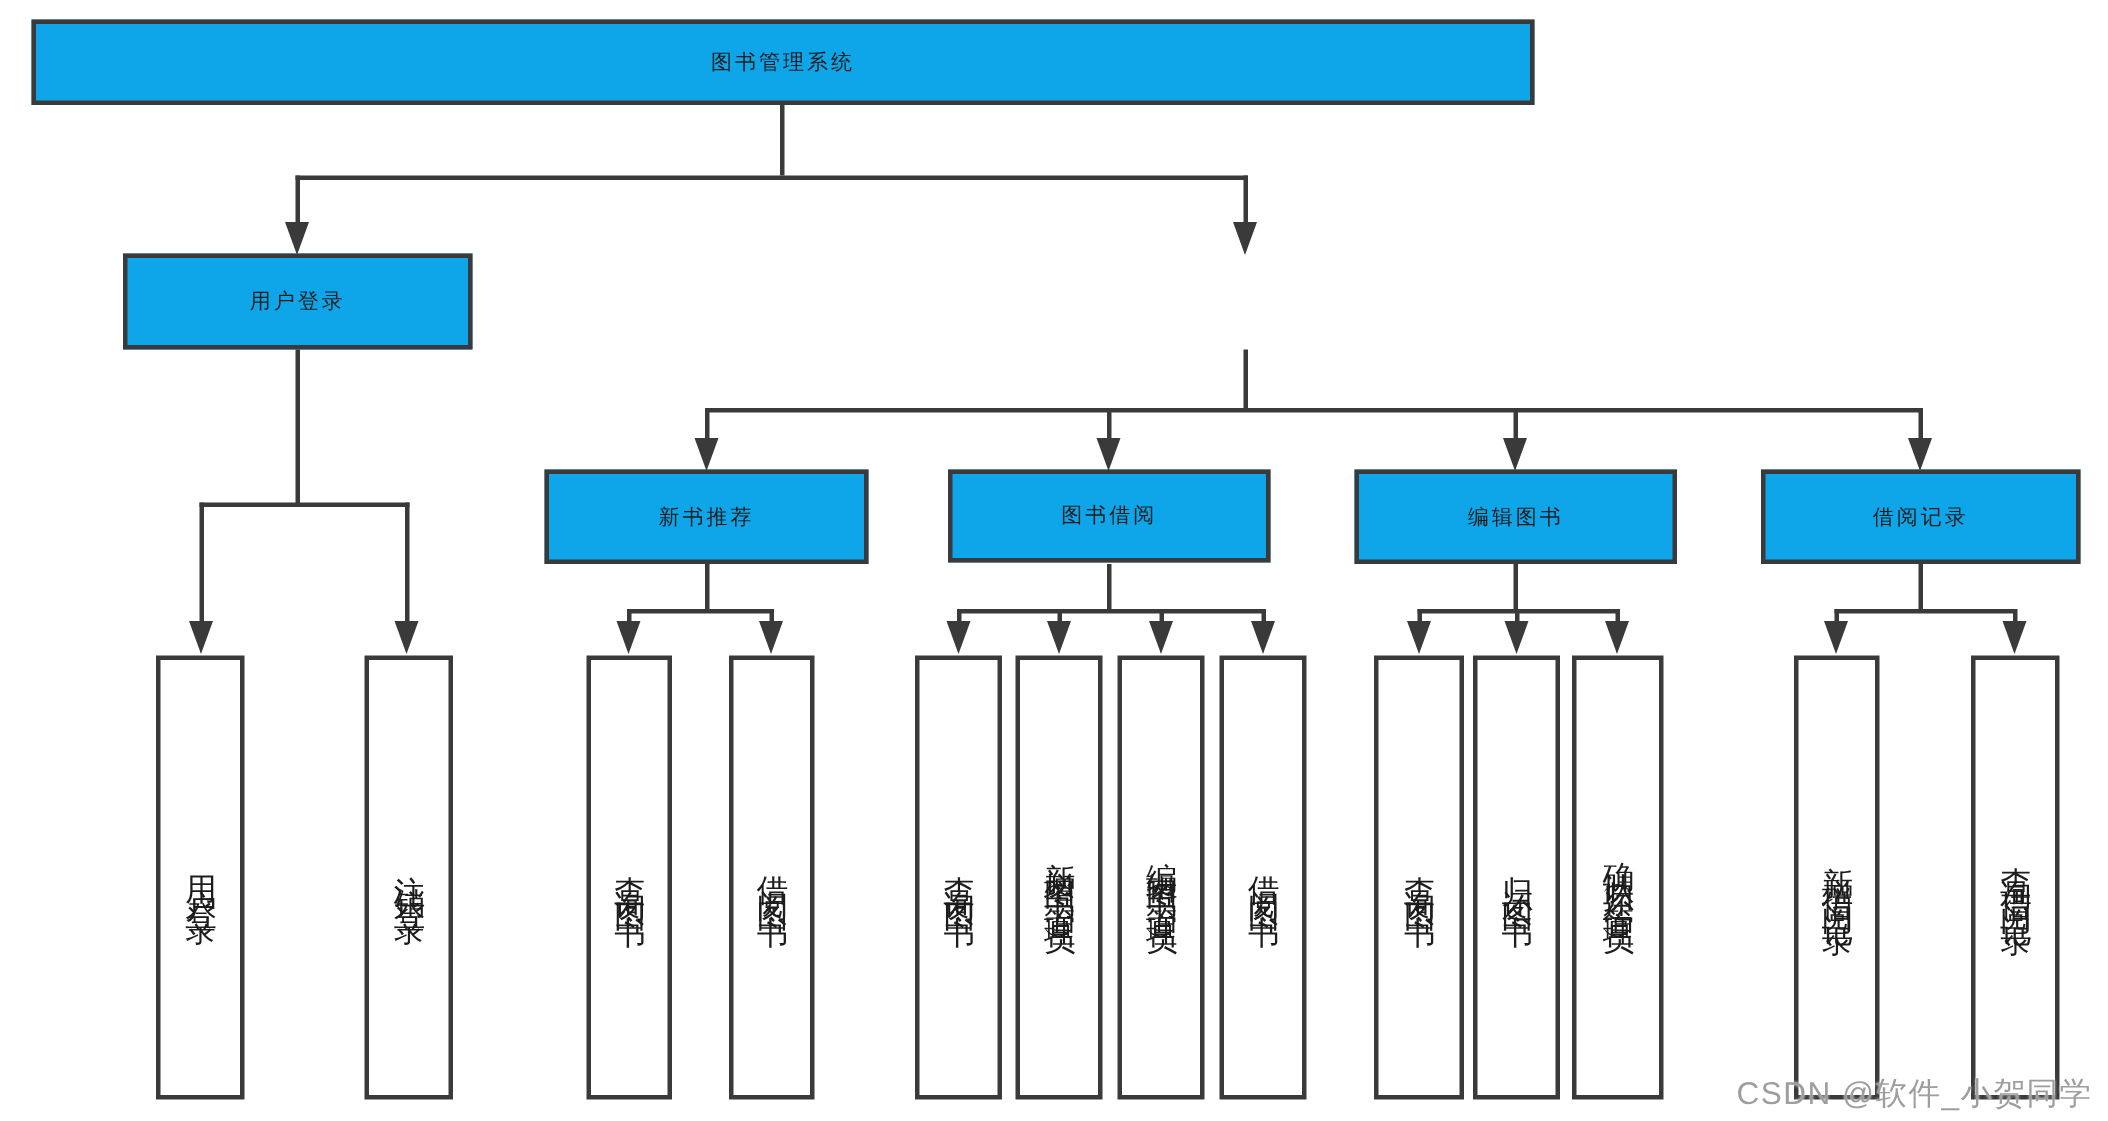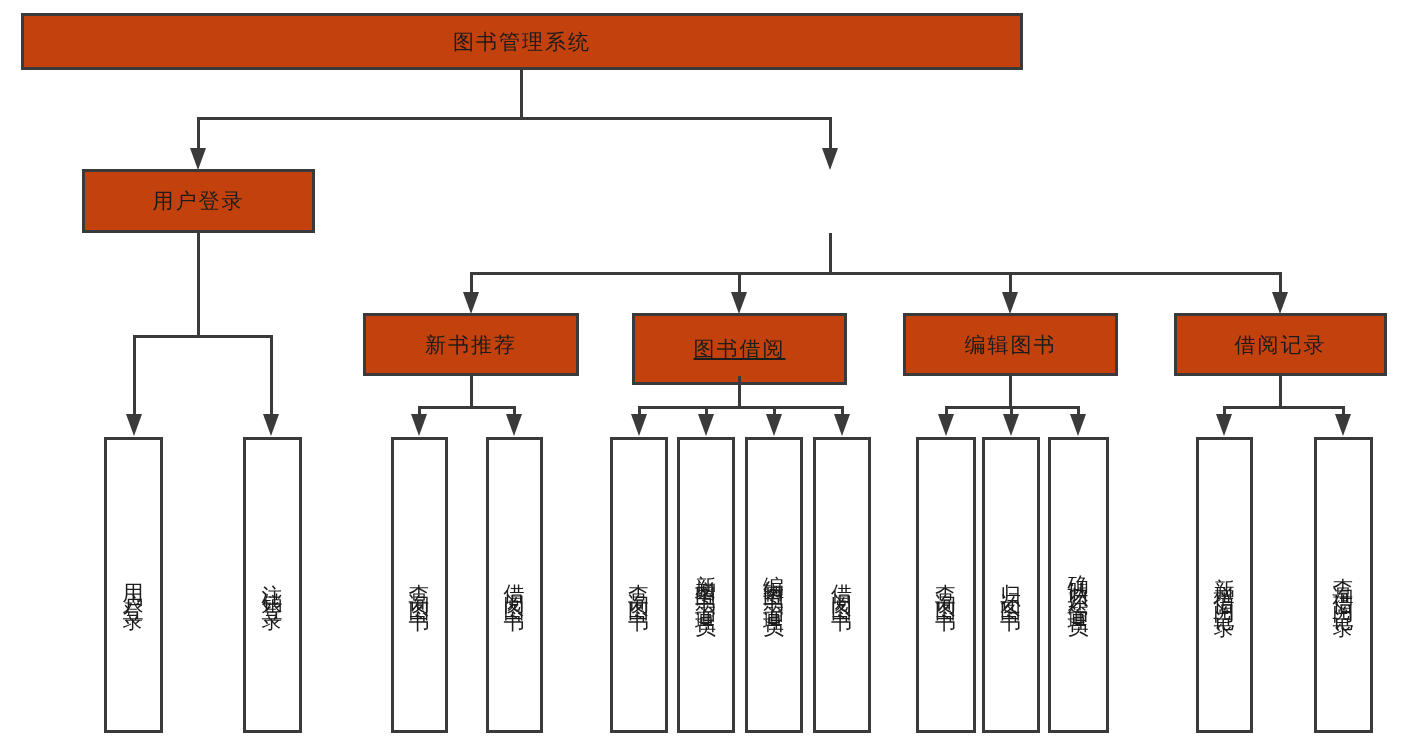--- a/index.html
+++ b/index.html
@@ -14,24 +14,24 @@
     position:relative;
     width:1405px;height:747px;
     background:var(--bg);
     overflow:hidden;
   }
   
   .node{
     position:absolute;
     box-sizing:border-box;
     border:3px solid var(--line);
-    background:#c2410c;
+    background:#0ea5e9;
     display:flex;align-items:center;justify-content:center;
     color:var(--text);
-    font-size:21px;
+    font-size:14px;
     letter-spacing:2px;
     white-space:nowrap;
   }
   
   .vnode{
     position:absolute;
     box-sizing:border-box;
     border:3px solid var(--line);
     background:#fff;
     top:437px;height:296px;
@@ -66,21 +66,21 @@
 
 <div class="stage">
 
   <div class="node" style="left:21px;top:13px;width:1002px;height:57px;">图书管理系统</div>
 
   <div class="node" style="left:82px;top:169px;width:233px;height:64px;">用户登录</div>
 
 
   <div class="node" style="left:363px;top:313px;width:216px;height:63px;text-align:center;">新书推荐</div>
 
-  <div class="node" style="left:632px;top:313px;width:215px;height:72px;text-decoration:underline;">图书借阅</div>
+  <div class="node" style="left:632px;top:313px;width:215px;height:62px;">图书借阅</div>
 
   <div class="node" style="left:903px;top:313px;width:215px;height:63px;">编辑图书</div>
 
   <div class="node" style="left:1174px;top:313px;width:213px;height:63px;">借阅记录</div>
 
   <div class="vnode" style="left:104px;width:59px;">用户登录</div>
   <div class="vnode" style="left:243px;width:59px;">注销登录</div>
 
   <div class="vnode" style="left:391px;width:57px;">查询图书</div>
   <div class="vnode" style="left:486px;width:57px;">借阅图书</div>
@@ -149,14 +149,15 @@
   <div class="v" style="left:1077px;top:406px;height:10px;"></div>
   <div class="ar" style="left:1070px;top:414px;"></div>
 
   <div class="v" style="left:1279px;top:376px;height:32px;"></div>
   <div class="h" style="left:1223px;top:406px;width:121px;"></div>
   <div class="v" style="left:1223px;top:406px;height:10px;"></div>
   <div class="ar" style="left:1216px;top:414px;"></div>
   <div class="v" style="left:1342px;top:406px;height:10px;"></div>
   <div class="ar" style="left:1335px;top:414px;"></div>
 
+  <div class="watermark">CSDN @软件_小贺同学</div>
 
 </div>
 
 </body></html>

